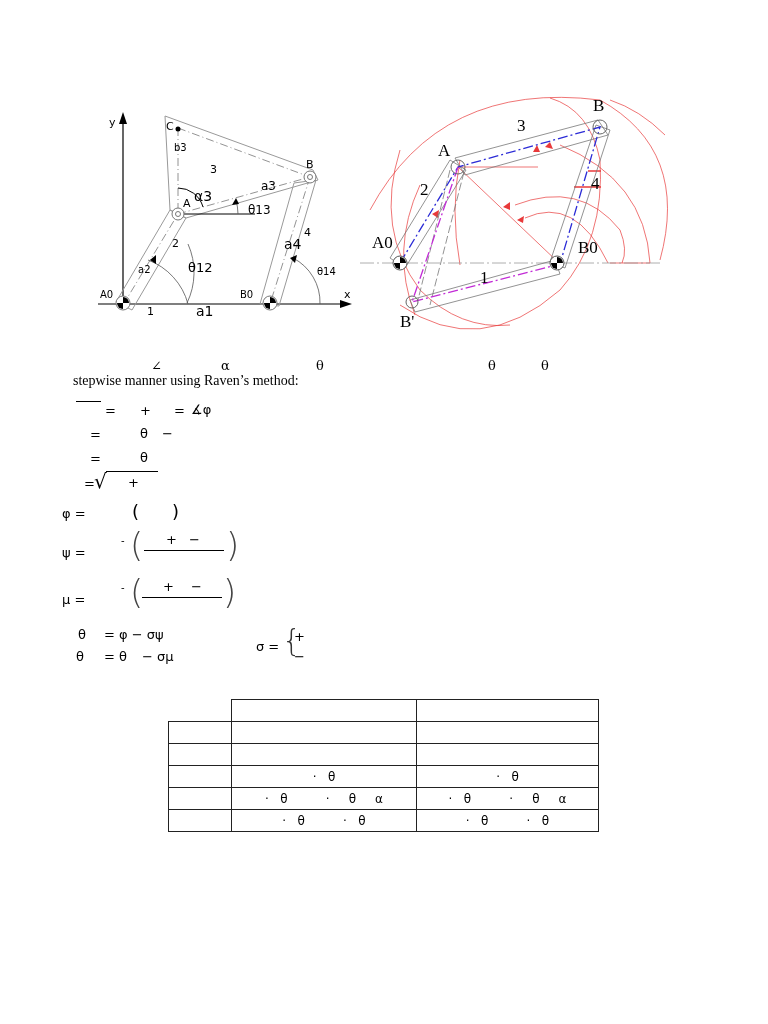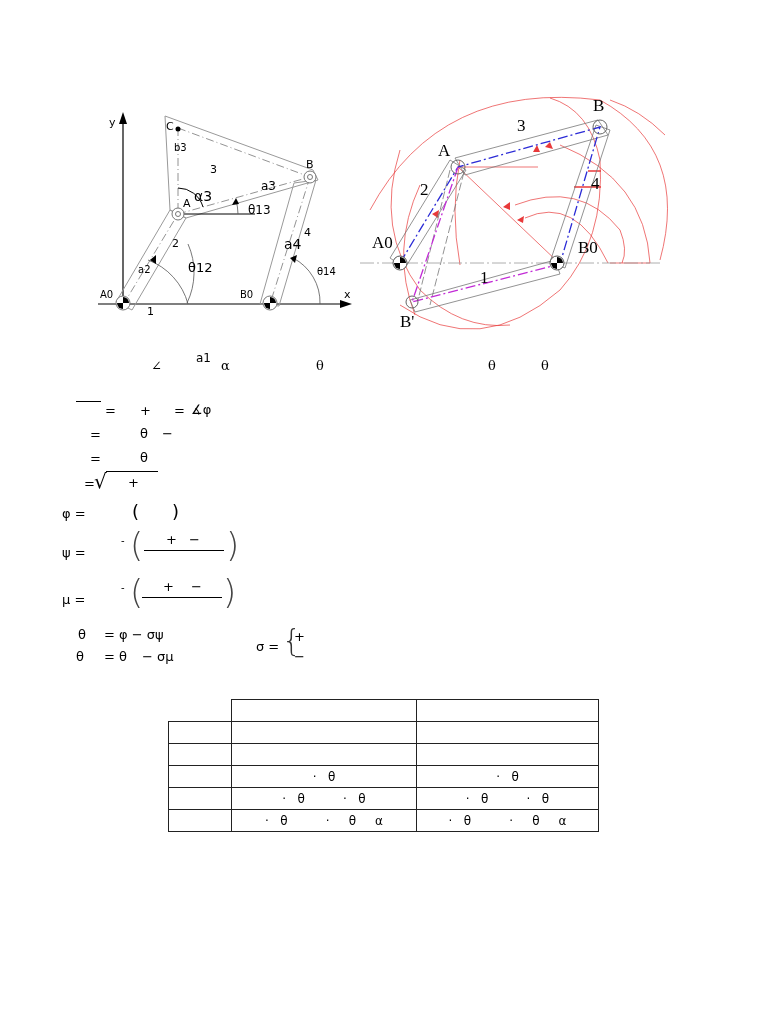--- a/index.html
+++ b/index.html
@@ -72,21 +72,21 @@
   <span class="abs sans" style="left:158px; top:103px; font-size:12px;">θ13</span>
   <span class="abs sans" style="left:82px; top:137px; font-size:11px;">2</span>
   <span class="abs sans" style="left:214px; top:126px; font-size:11px;">4</span>
   <span class="abs sans" style="left:194px; top:136px; font-size:14px;">a4</span>
   <span class="abs sans" style="left:48px; top:164px; font-size:10px;">a2</span>
   <span class="abs sans" style="left:98px; top:160px; font-size:13px;">θ12</span>
   <span class="abs sans" style="left:227px; top:166px; font-size:10px;">θ14</span>
   <span class="abs sans" style="left:10px; top:189px; font-size:10px;">A0</span>
   <span class="abs sans" style="left:150px; top:189px; font-size:10px;">B0</span>
   <span class="abs sans" style="left:57px; top:205px; font-size:11px;">1</span>
-  <span class="abs sans" style="left:106px; top:203px; font-size:12px;margin-top:48px;">a1</span>
+  <span class="abs sans" style="left:106px; top:203px; font-size:14px;">a1</span>
 </div>
 
 <div class="abs" style="left:360px; top:90px; width:320px; height:250px;">
   <svg width="320" height="250" viewBox="0 0 320 250">
 
     <path d="M 10 120 Q 80 -10 240 10 Q 330 60 300 170" fill="none" stroke="#e8393a" stroke-width="0.7"></path>
     <path d="M 40 215 Q 120 270 200 200 Q 245 150 240 70 Q 230 20 190 8" fill="none" stroke="#e8393a" stroke-width="0.7"></path>
     <path d="M 60 95 Q 30 160 55 225" fill="none" stroke="#e8393a" stroke-width="0.7"></path>
     <path d="M 40 60 Q 15 140 60 200 Q 100 240 150 235" fill="none" stroke="#e8393a" stroke-width="0.7"></path>
     <path d="M 250 10 Q 280 20 305 45" fill="none" stroke="#e8393a" stroke-width="0.7"></path>
@@ -138,20 +138,21 @@
   <span class="abs serif" style="left:120px; top:178px; font-size:17px;">1</span>
   <span class="abs serif" style="left:40px; top:222px; font-size:17px;">B'</span>
 </div>
 
 <div class="abs" style="left:73px; top:358px; width:520px; height:34px;">
   <span class="abs sym" style="left:78px; top:0;">∠</span>
   <span class="abs sym" style="left:148px; top:0;">α</span>
   <span class="abs sym" style="left:243px; top:0;">θ</span>
   <span class="abs sym" style="left:415px; top:0;">θ</span>
   <span class="abs sym" style="left:468px; top:0;">θ</span>
+  <span class="abs serif" style="left:0; top:15px; font-size:14px;">stepwise manner using Raven’s method:</span>
 </div>
 
 <div class="abs" style="left:60px; top:395px; width:300px; height:280px;">
 
   <div class="abs" style="left:16px; top:6px; width:25px; border-top:1px solid #000;"></div>
   <span class="abs eq" style="left:45px; top:8px;">=</span>
   <span class="abs eq" style="left:80px; top:8px;">+</span>
   <span class="abs eq" style="left:114px; top:8px;">=</span>
   <span class="abs eq" style="left:131px; top:7px;">∡φ</span>
 
@@ -216,22 +217,22 @@
     <td class="c1"></td>
     <td class="c2"></td>
   </tr>
   <tr>
     <td class="c0"></td>
     <td class="c1">·   θ</td>
     <td class="c2">·   θ</td>
   </tr>
   <tr>
     <td class="c0"></td>
+    <td class="c1">·   θ          ·     θ     α</td>
+    <td class="c2">·   θ          ·     θ     α</td>
+  </tr>
+  <tr>
+    <td class="c0"></td>
     <td class="c1">·   θ          ·   θ</td>
     <td class="c2">·   θ          ·   θ</td>
   </tr>
-  <tr>
-    <td class="c0"></td>
-    <td class="c1">·   θ          ·     θ     α</td>
-    <td class="c2">·   θ          ·     θ     α</td>
-  </tr>
 </tbody>
   </table>
 
 </body></html>

